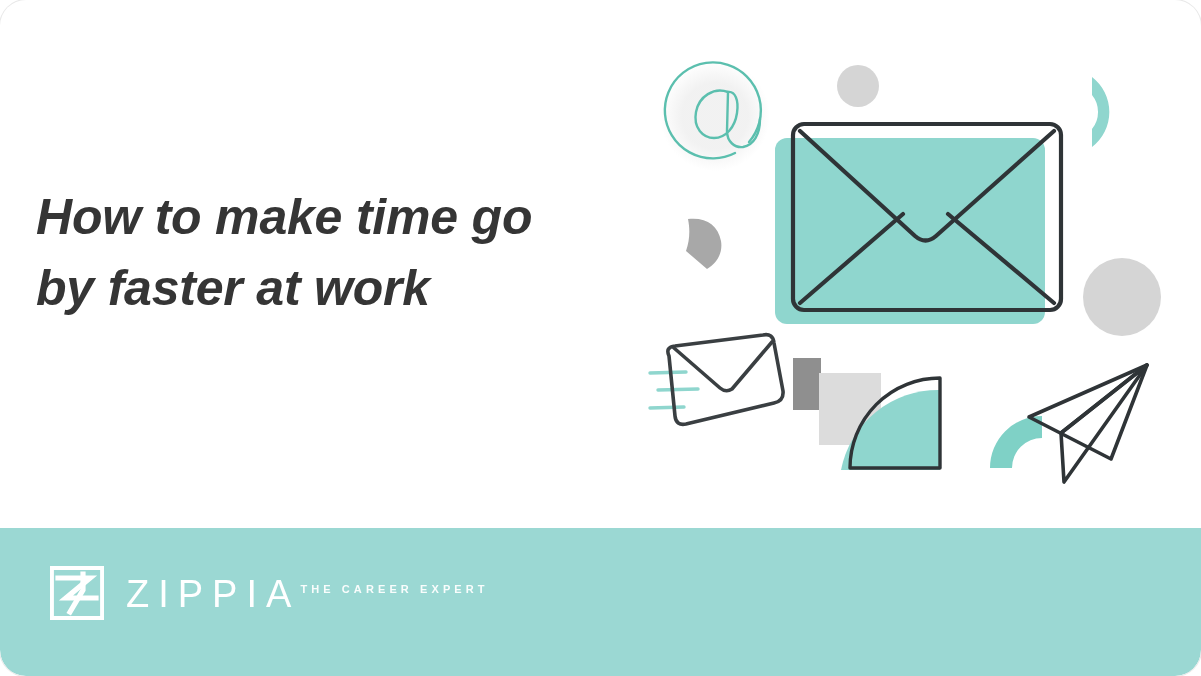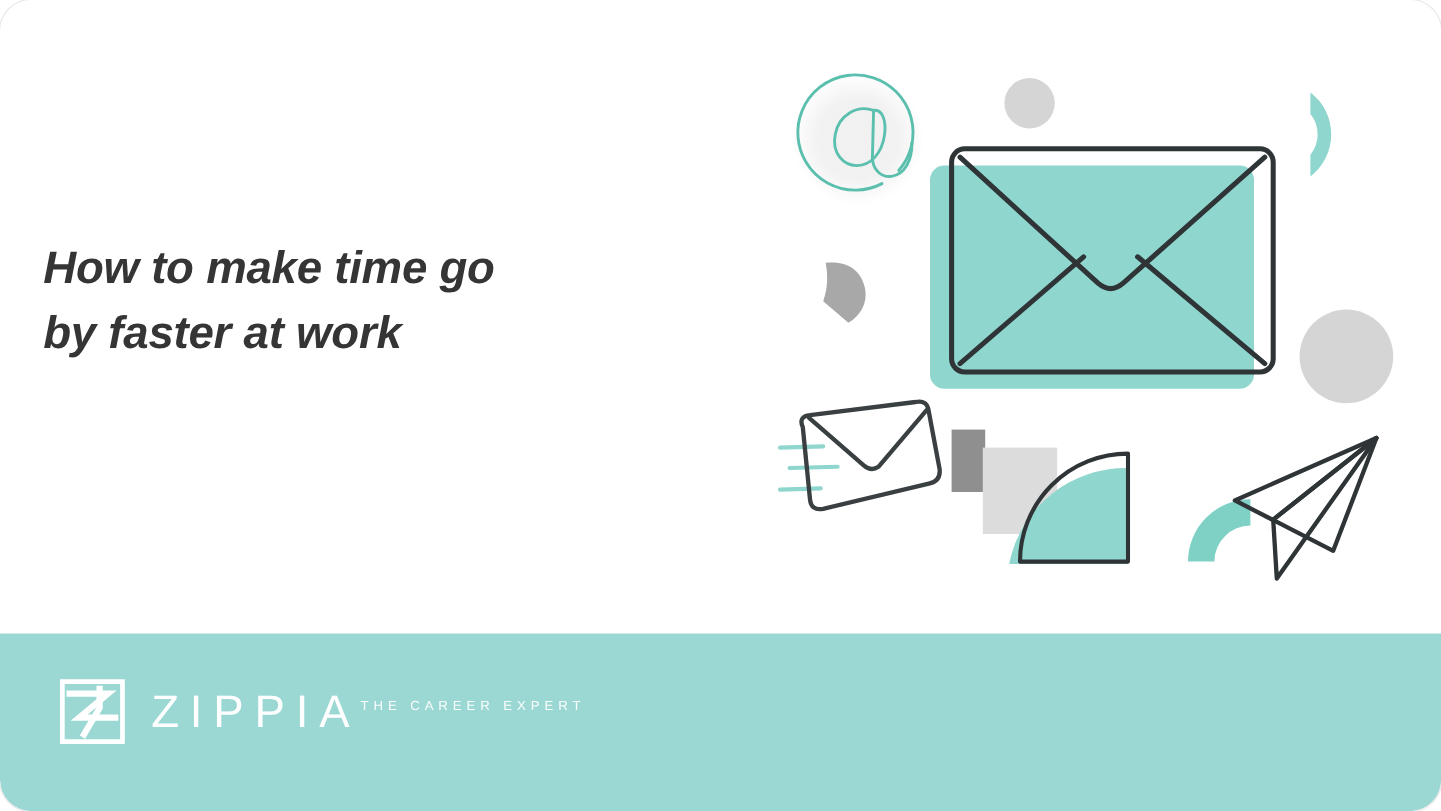--- a/index.html
+++ b/index.html
@@ -24,28 +24,27 @@
     overflow: hidden;
     box-shadow: 0 0 0 1px #e9e9e9;
   }
 
   
   .headline {
     position: absolute;
     left: 36px;
     top: 182px;
     width: 580px;
-    font-size: 38px;
+    font-size: 50px;
     line-height: 1.42;
     font-weight: 700;
     font-style: italic;
     letter-spacing: -0.2px;
     color: #353535;
     white-space: pre-line;
-    margin-top: 16px;
   }
 
   
   .illustration {
     position: absolute;
     left: 620px;
     top: 0px;
     width: 581px;
     height: 528px;
   }
@@ -80,21 +79,21 @@
   .logo-name {
     color: #ffffff;
     font-size: 38px;
     font-weight: 400;
     letter-spacing: 9px;
     line-height: 1;
   }
   .logo-tagline {
     color: #ffffff;
     font-size: 11px;
-    font-weight: 400;
+    font-weight: 700;
     letter-spacing: 4.1px;
     line-height: 1;
     margin-top: 9px;
     opacity: 0.95;
   }
 </style>
 </head>
 <body>
 
 <div class="card">

